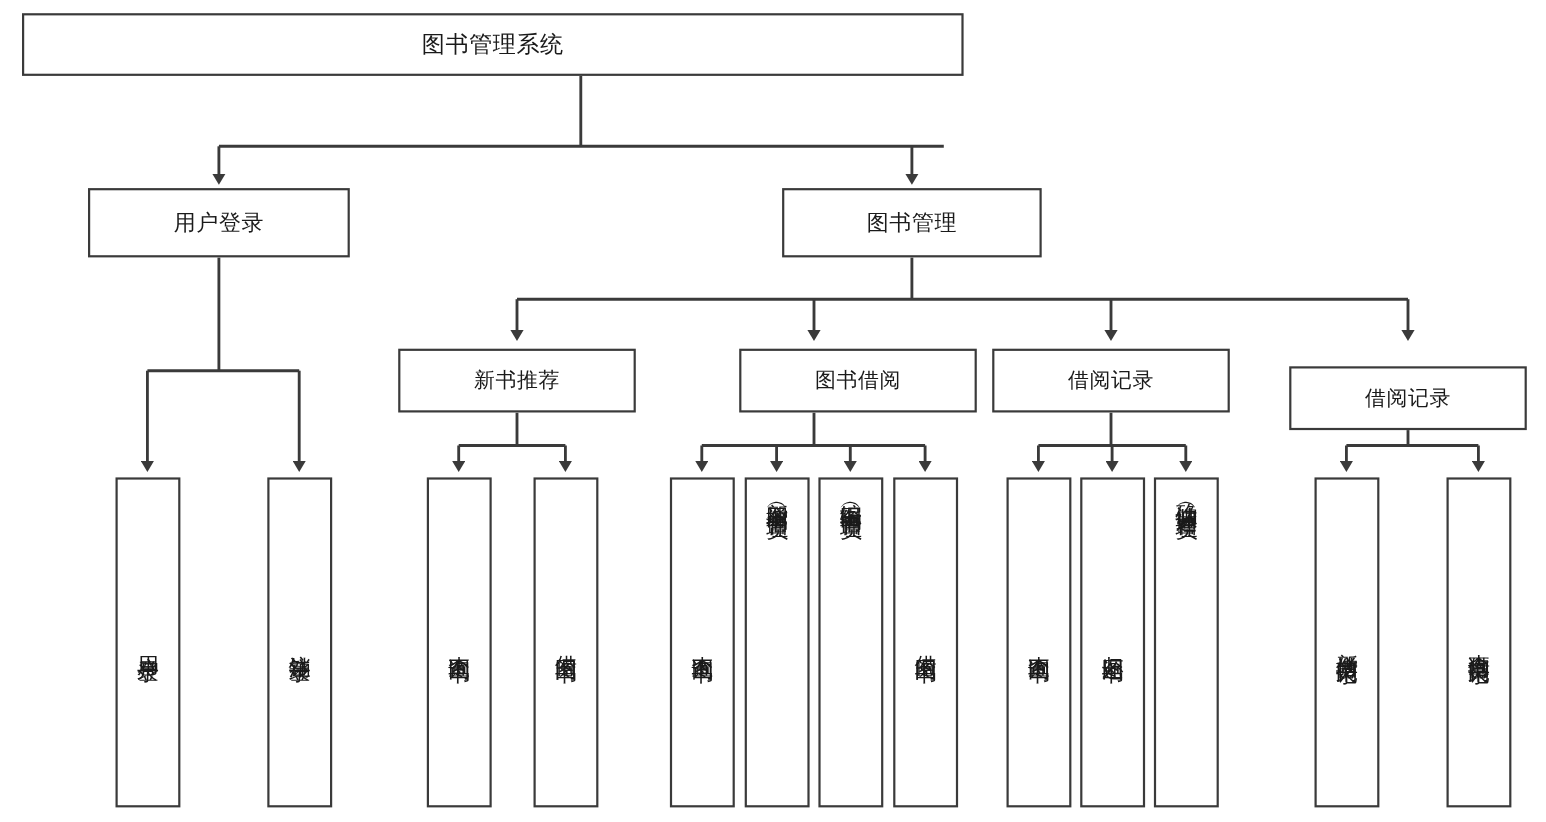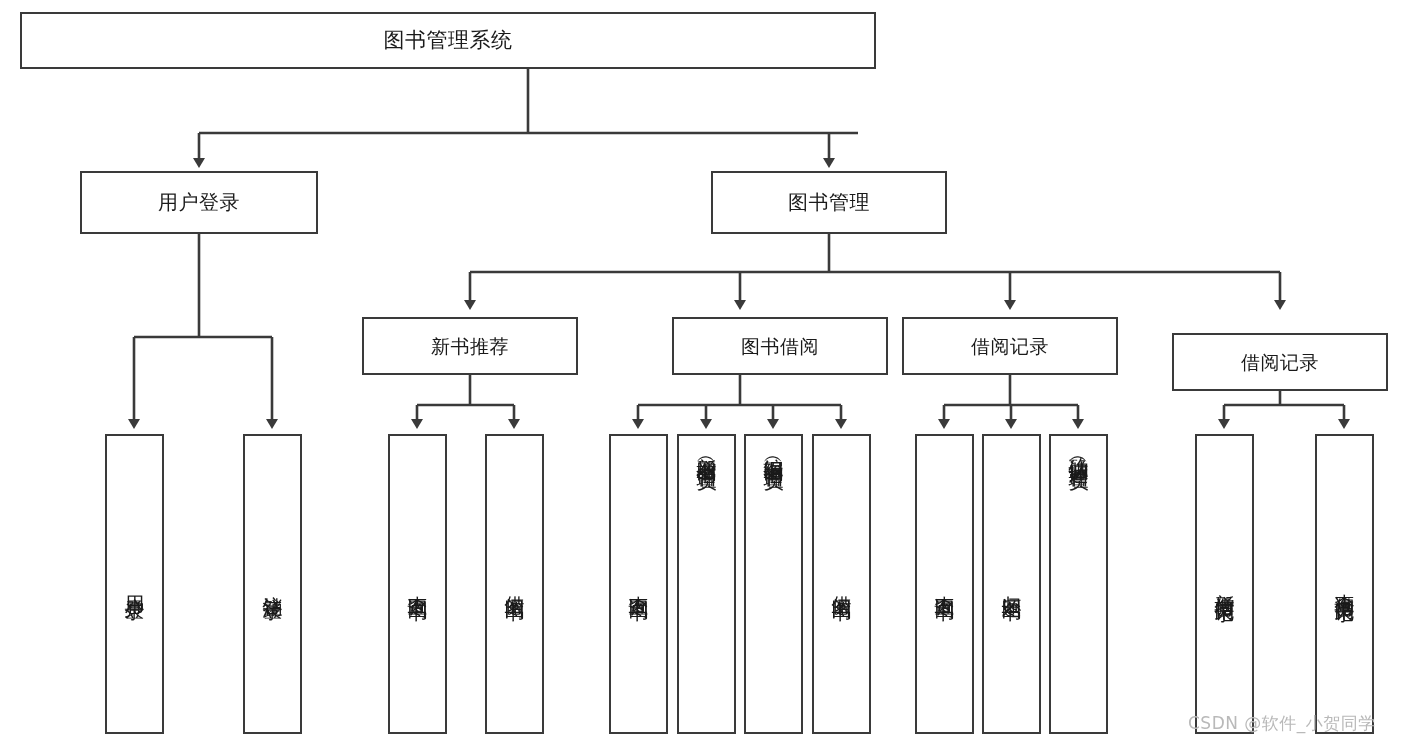--- a/index.html
+++ b/index.html
@@ -193,15 +193,14 @@
     <span class="label">确认归还（管理员）</span>
   </div>
 
   <div class="node node-leaf center-v" style="left:1195px; top:434px; width:59px; height:300px;">
     <span class="label">新增借阅记录</span>
   </div>
   <div class="node node-leaf center-v" style="left:1315px; top:434px; width:59px; height:300px;">
     <span class="label">查询借阅记录</span>
   </div>
 
-  <div class="watermark">CSDN @软件_小贺同学</div>
 
 </div>
 
 </body></html>

